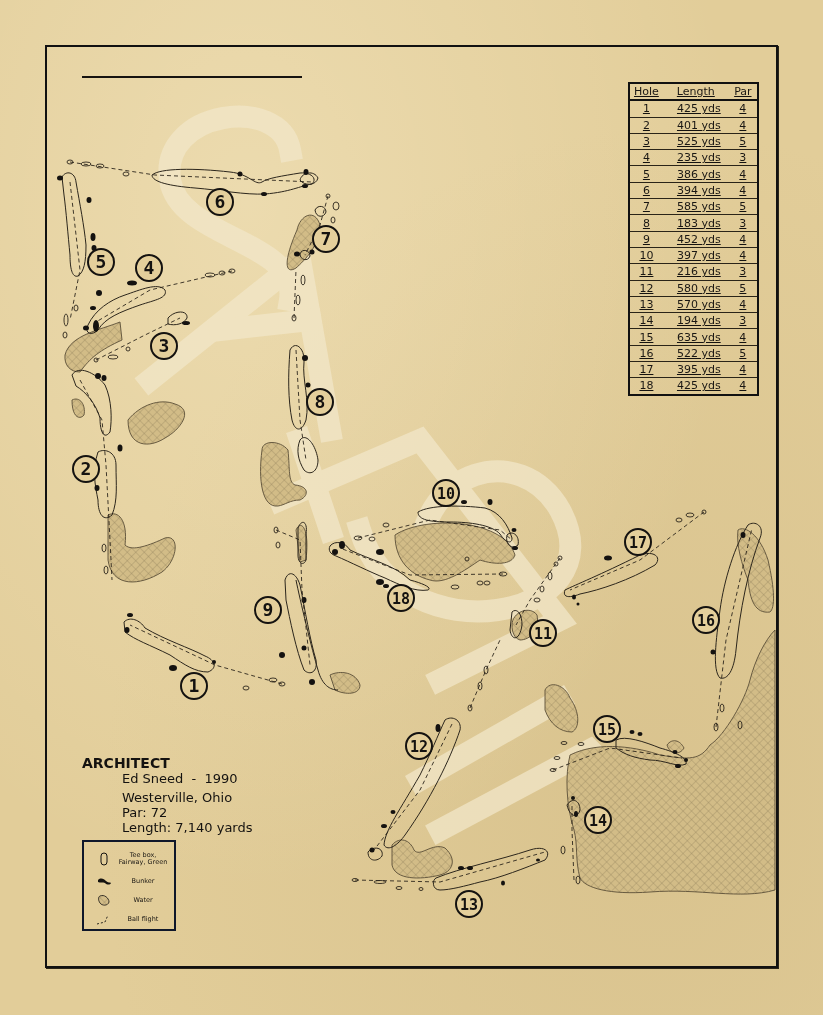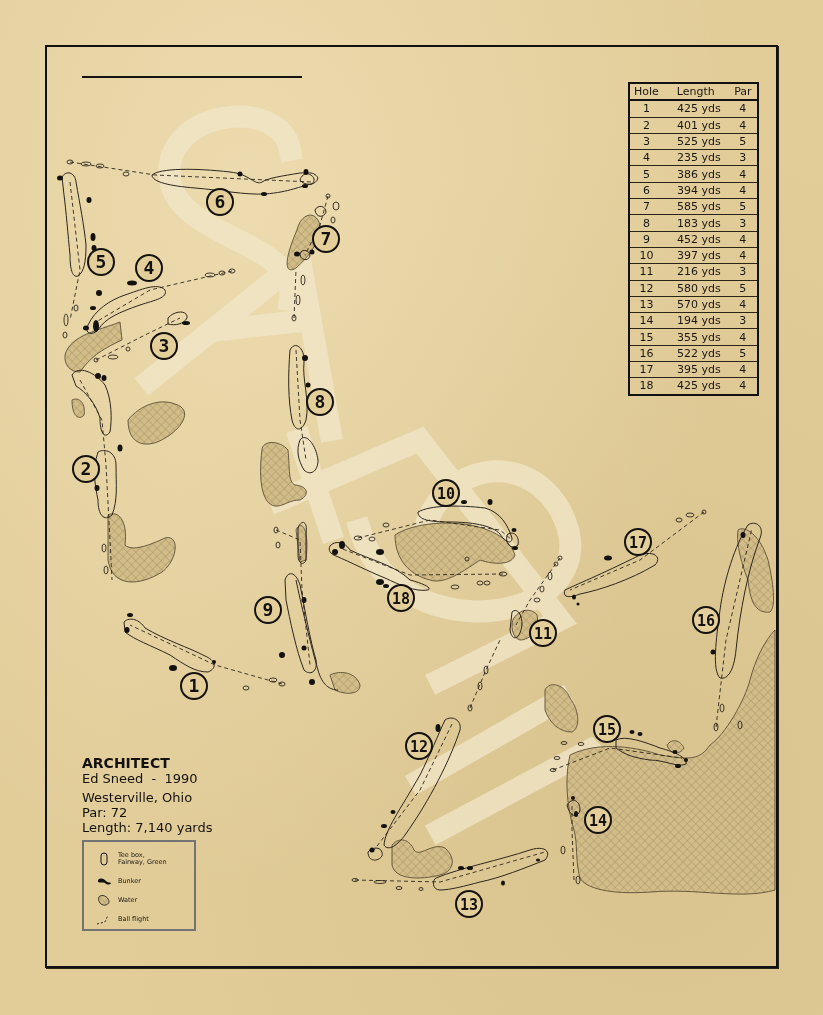--- a/index.html
+++ b/index.html
@@ -33,36 +33,37 @@
     .title-rule { height: 2px; background: #161310; margin-bottom: 5px; }
     .title-sub {
       font-family: "DejaVu Serif", serif; font-size: 16px;
       text-align: center; letter-spacing: 0.3px; color: #161310;
     }
     .scorecard {
       position: absolute; left: 628px; top: 82px;
       border-collapse: collapse;
       font-family: "DejaVu Sans", sans-serif; font-size: 11px;
       border: 2px solid #111;
+      text-decoration: underline;
     }
     .scorecard th, .scorecard td {
       border-bottom: 1px solid #2a2418; padding: 0 4px;
       height: 15.3px; line-height: 15px; text-align: center; color: #1a1713;
     }
     .scorecard th { font-weight: normal; font-size: 11px; border-bottom: 2px solid #111; }
     .scorecard td.len { text-align: center; padding-left: 10px; width: 52px; }
     .scorecard td.hole { width: 22px; }
     .scorecard td.par { width: 20px; }
     .info { position: absolute; left: 82px; top: 756px; line-height: 15px; }
     .info .arch-label { font-weight: bold; font-size: 14px; }
-    .info .line { font-size: 13px; }
+    .info .line { font-size: 13px; margin-left: 40px; }
     .info .gap { height: 4px; }
     .legend {
-      position: absolute; left: 82px; top: 840px; width: 114px; height: 91px;
-      border: 2px solid #737373; box-sizing: border-box;
+      position: absolute; left: 82px; top: 840px; width: 94px; height: 91px;
+      border: 2px solid #0f172a; box-sizing: border-box; text-align: center;
     }
     .legend-item { position: absolute; left: 12px; display: flex; align-items: center; }
     .legend-item svg { width: 16px; height: 14px; margin-right: 6px; }
     .legend-label { font-size: 6.5px; line-height: 7px; color: #1a1713; width: 50px; }
     svg.map { position: absolute; left: 0; top: 0; }
     .hole-num {
       font-family: "DejaVu Sans Mono", monospace; font-weight: bold;
     }
   </style>
 </head>
@@ -456,21 +457,21 @@
         <td class="len">570 yds</td>
         <td class="par">4</td>
       </tr>
       <tr>
         <td class="hole">14</td>
         <td class="len">194 yds</td>
         <td class="par">3</td>
       </tr>
       <tr>
         <td class="hole">15</td>
-        <td class="len">355 yds</td>
+        <td class="len">635 yds</td>
         <td class="par">4</td>
       </tr>
       <tr>
         <td class="hole">16</td>
         <td class="len">522 yds</td>
         <td class="par">5</td>
       </tr>
       <tr>
         <td class="hole">17</td>
         <td class="len">395 yds</td>

